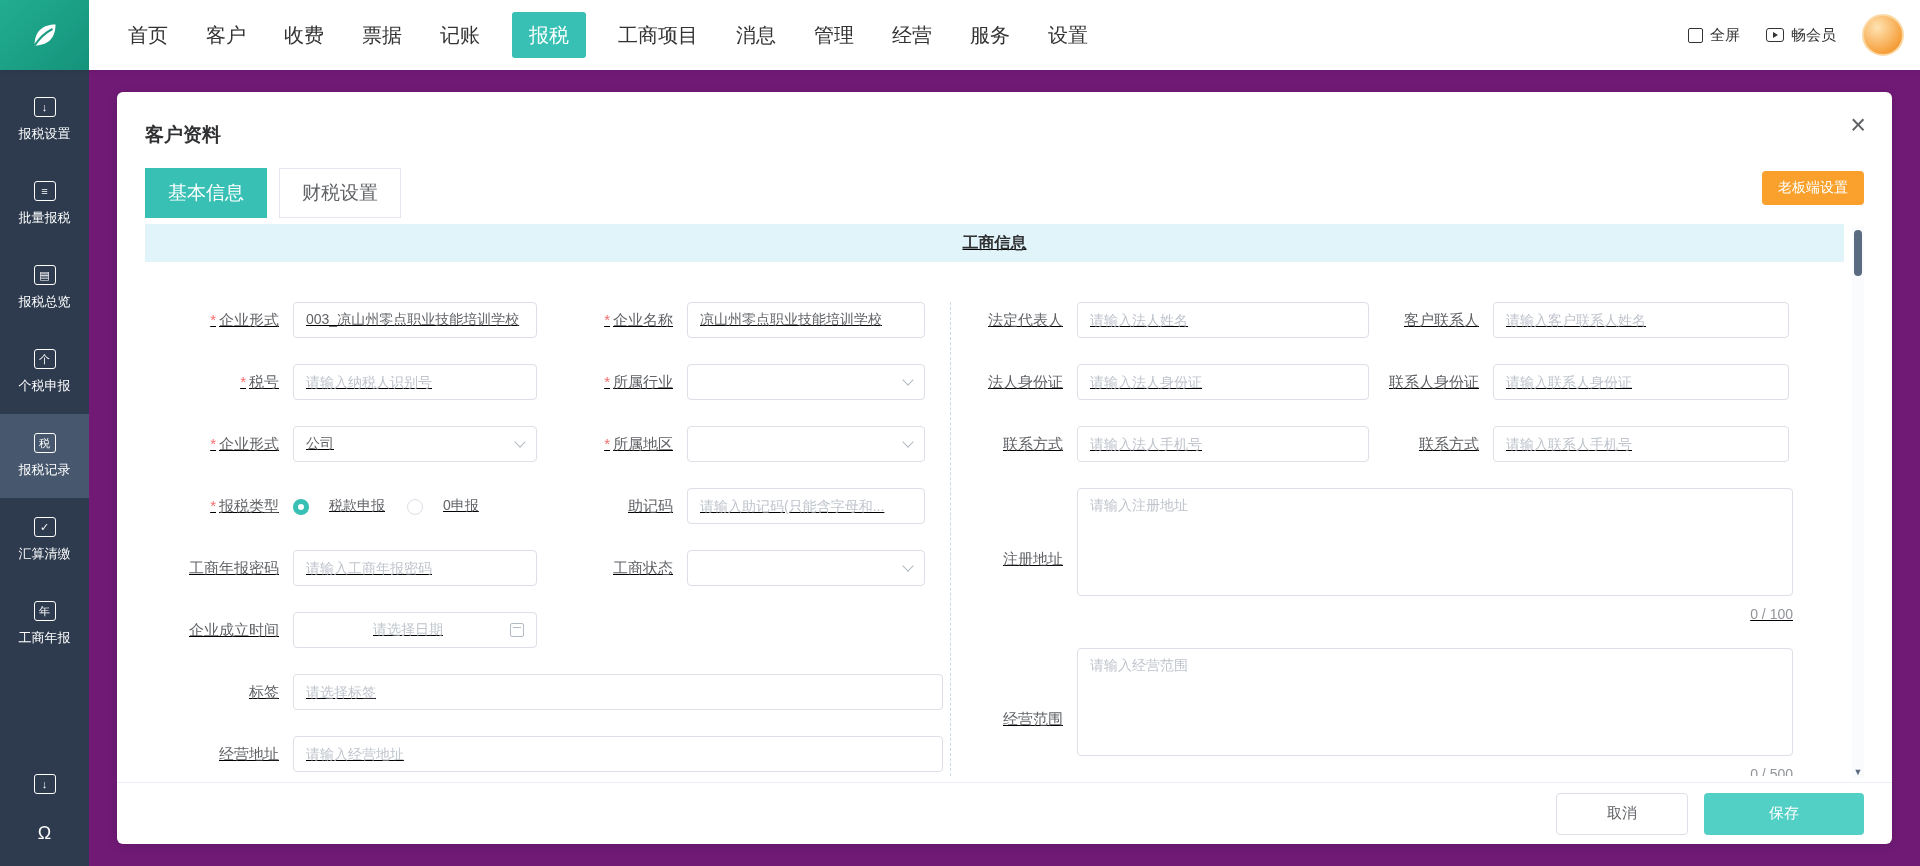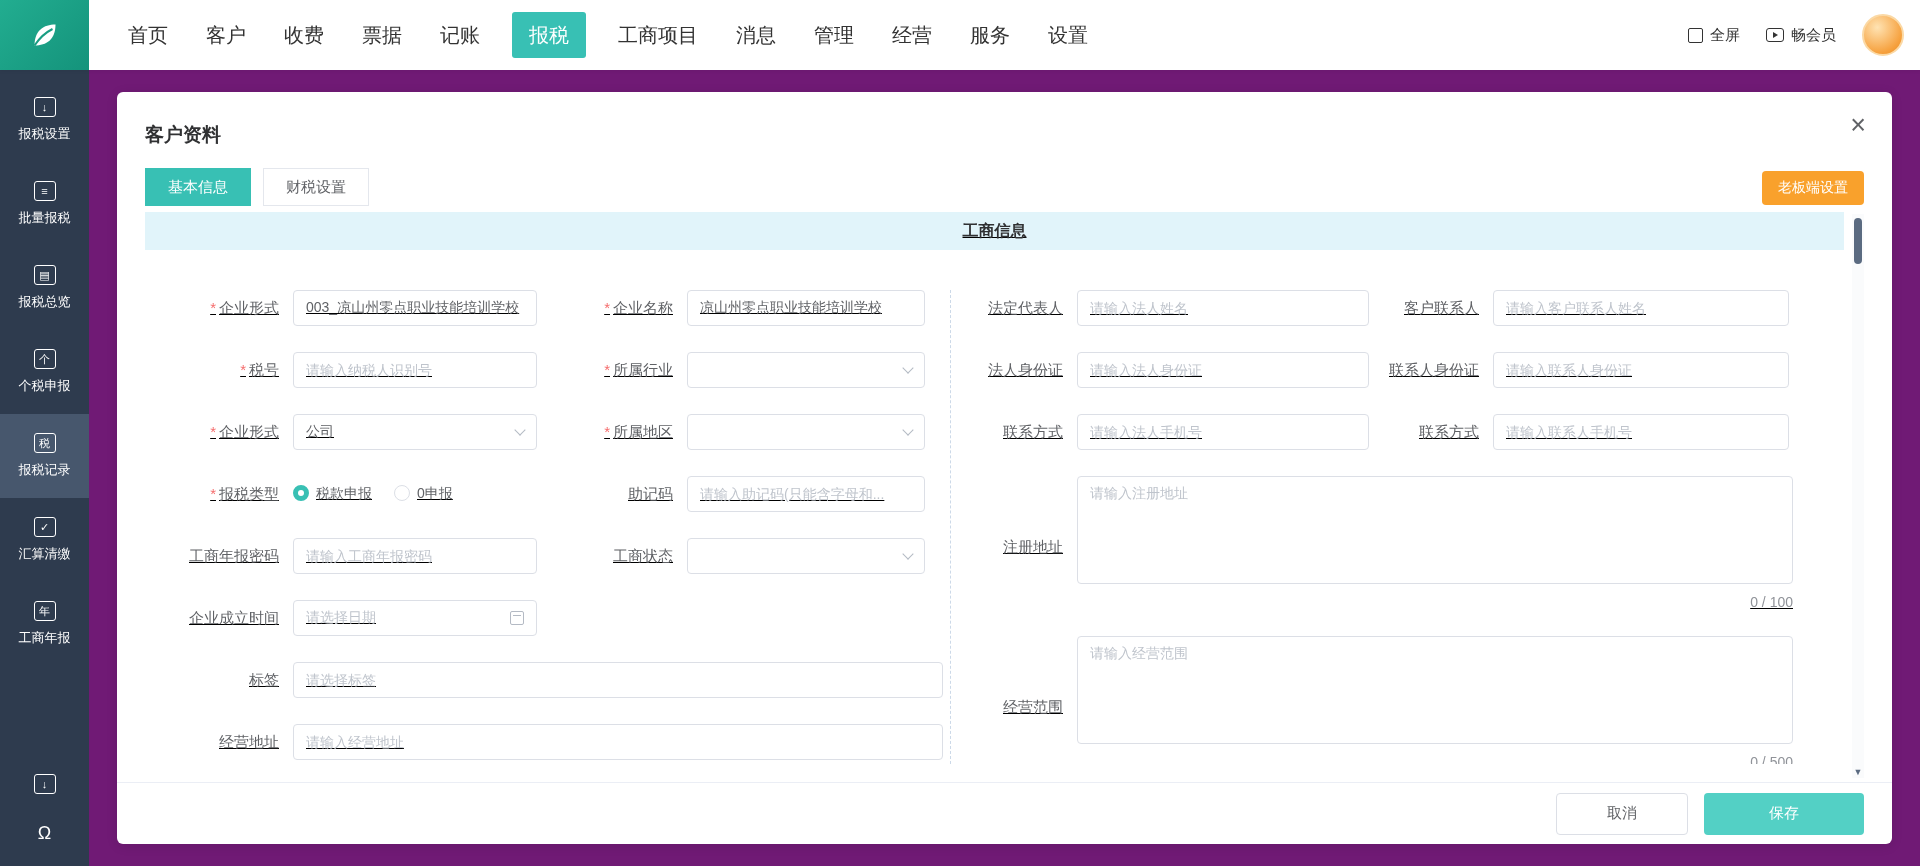--- a/index.html
+++ b/index.html
@@ -43,21 +43,21 @@
   .main { flex:1; background:#701a75; padding:22px 28px 26px; }
 
   
   .modal { background:#fff; height:752px; border-radius:6px; position:relative;
     box-shadow:0 2px 12px rgba(0,0,0,.1); display:flex; flex-direction:column; }
   .m-header { padding:30px 28px 0; }
   .m-title { font-size:19px; font-weight:bold; color:#303133; }
   .m-close { position:absolute; top:20px; right:26px; font-size:27px; color:#606266;
     cursor:pointer; line-height:1; }
   .m-tabs { display:flex; padding:20px 28px 6px; position:relative; }
-  .tab { height:38px; padding:0 22px; display:flex; align-items:center; font-size:15px;
+  .tab { height:50px; padding:0 22px; display:flex; align-items:center; font-size:19px;
     border:1px solid #e4e7ed; background:#fff; color:#606266; cursor:pointer; }
   .tab + .tab { margin-left:12px; }
   .tab.active { background:#38c0b4; border-color:#38c0b4; color:#fff; }
   .boss-btn { position:absolute; right:28px; top:23px; height:34px; padding:0 16px;
     background:#f9a12c; color:#fff; border:none; border-radius:4px; font-size:14px; cursor:pointer; }
 
   .scroll-region { flex:1; margin:0 28px; position:relative; overflow:hidden; padding-right:20px;text-decoration:underline; }
   .section-bar { height:38px; background:#e1f4fa; display:flex; align-items:center;
     justify-content:center; font-size:16px; font-weight:bold; color:#303133; }
 
@@ -70,34 +70,34 @@
   .frow.fr-start .lbl { padding-top:9px; }
   .lbl { font-size:15px; color:#606266; text-align:right; padding-right:14px; white-space:nowrap; }
   .lc1 { width:148px; } .lc2 { width:150px; }
   .l1 { width:100px; } .l2 { width:124px; }
   .req { color:#f56c6c; margin-right:3px; }
 
   .inp { height:36px; border:1px solid #dcdfe6; border-radius:4px; background:#fff;
     font-size:14px; color:#606266; padding:0 12px; }
   input.inp { outline:none; }
   input::placeholder, textarea::placeholder { color:#bfc4cc; }
-  div.inp { display:flex; align-items:center; cursor:pointer; }
+  div.inp { display:flex; align-items:center; cursor:pointer;text-align:center; }
   .sel { justify-content:space-between; }
   .ph { color:#bfc4cc; flex:1; font-size:14px; }
   .chev { width:8px; height:8px; border-right:1.5px solid #b4bac4; border-bottom:1.5px solid #b4bac4;
     transform:rotate(45deg); margin-top:-4px; flex-shrink:0; }
   .cal { width:14px; height:14px; border:1.5px solid #b4bac4; border-radius:2px;
     position:relative; flex-shrink:0; }
   .cal::before { content:""; position:absolute; left:2px; right:2px; top:3px;
     border-top:1.5px solid #b4bac4; }
 
   .w244{width:244px;} .w238{width:238px;} .w650{width:650px;} .w292{width:292px;} .w296{width:296px;}
 
   .radio-group { display:flex; align-items:center; gap:22px; width:244px; }
-  .radio { display:flex; align-items:flex-start; gap:7px; font-size:14px; color:#606266; cursor:pointer; }
+  .radio { display:flex; align-items:flex-end; gap:20px; font-size:14px; color:#606266; cursor:pointer; }
   .rdot { width:16px; height:16px; border-radius:50%; border:1px solid #dcdfe6; background:#fff; flex-shrink:0; }
   .radio.checked .rdot { border:5px solid #38c0b4; }
 
   .ta-wrap { width:716px; }
   textarea.ta { width:100%; height:108px; border:1px solid #dcdfe6; border-radius:4px;
     padding:8px 12px; font-size:14px; color:#606266; resize:none; outline:none;
     font-family:"Liberation Sans","DejaVu Sans",sans-serif; }
   .counter { text-align:right; font-size:14px; color:#909399; margin-top:6px; }
 
   .vscroll { position:absolute; top:2px; right:0; bottom:4px; width:12px; background:#fafbfc; }

